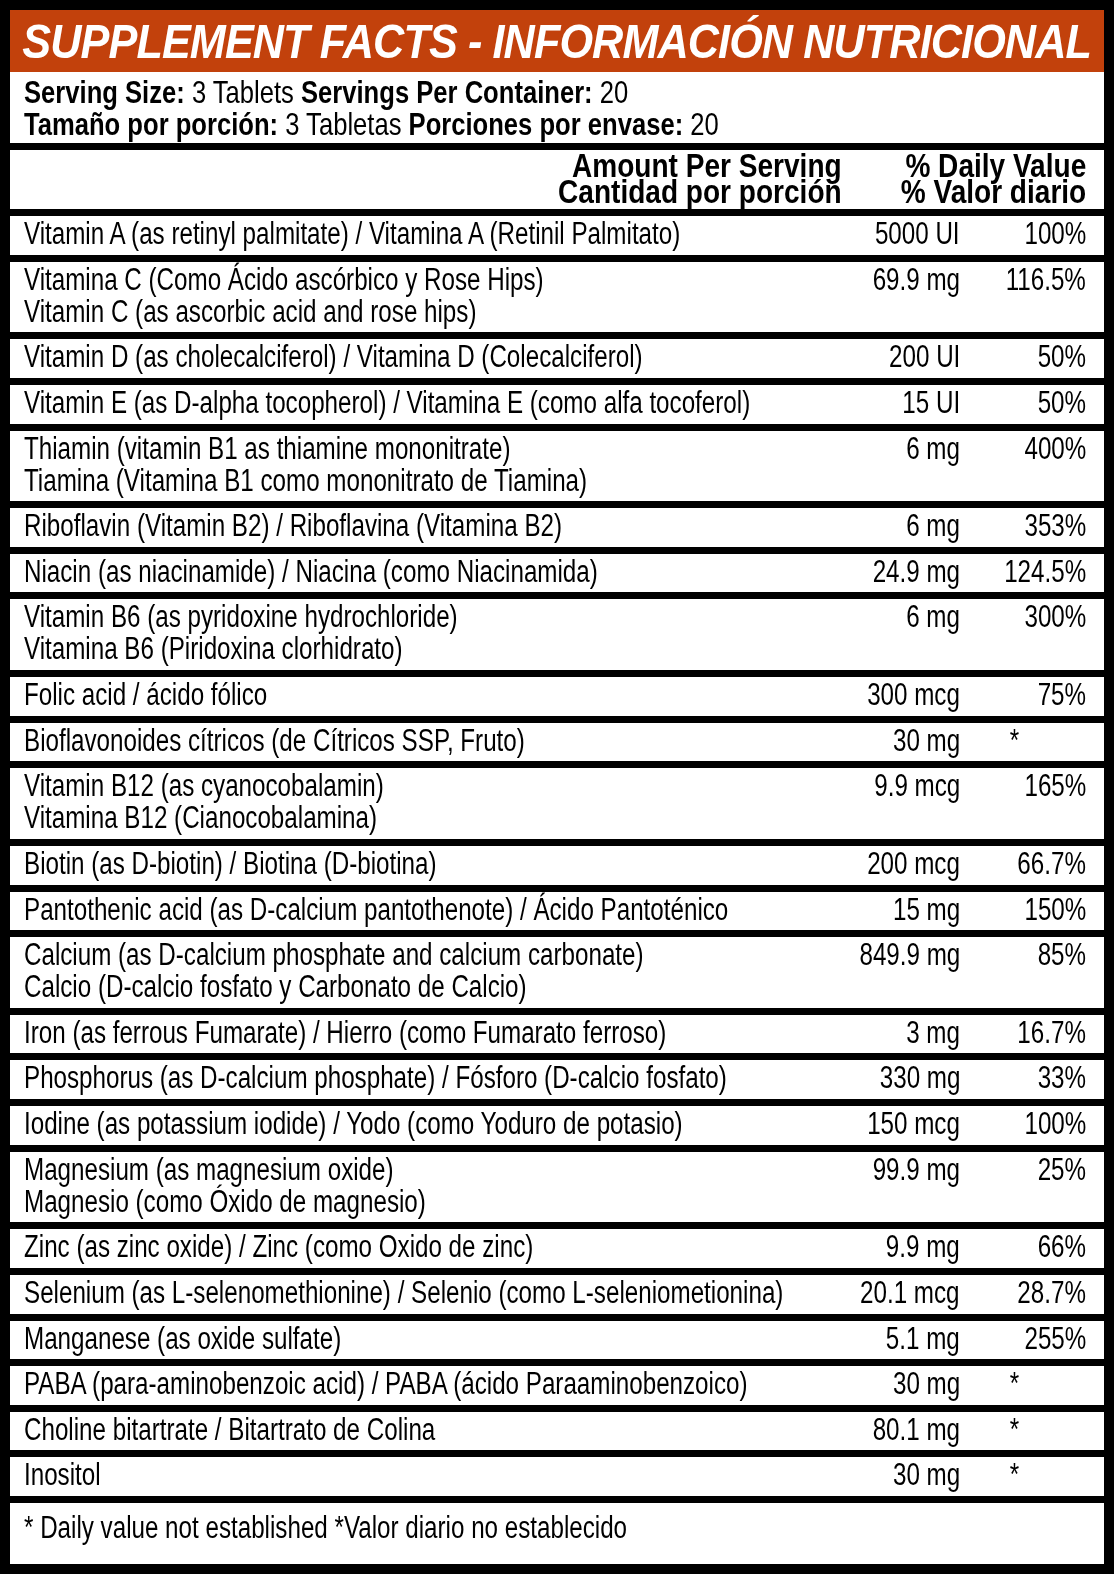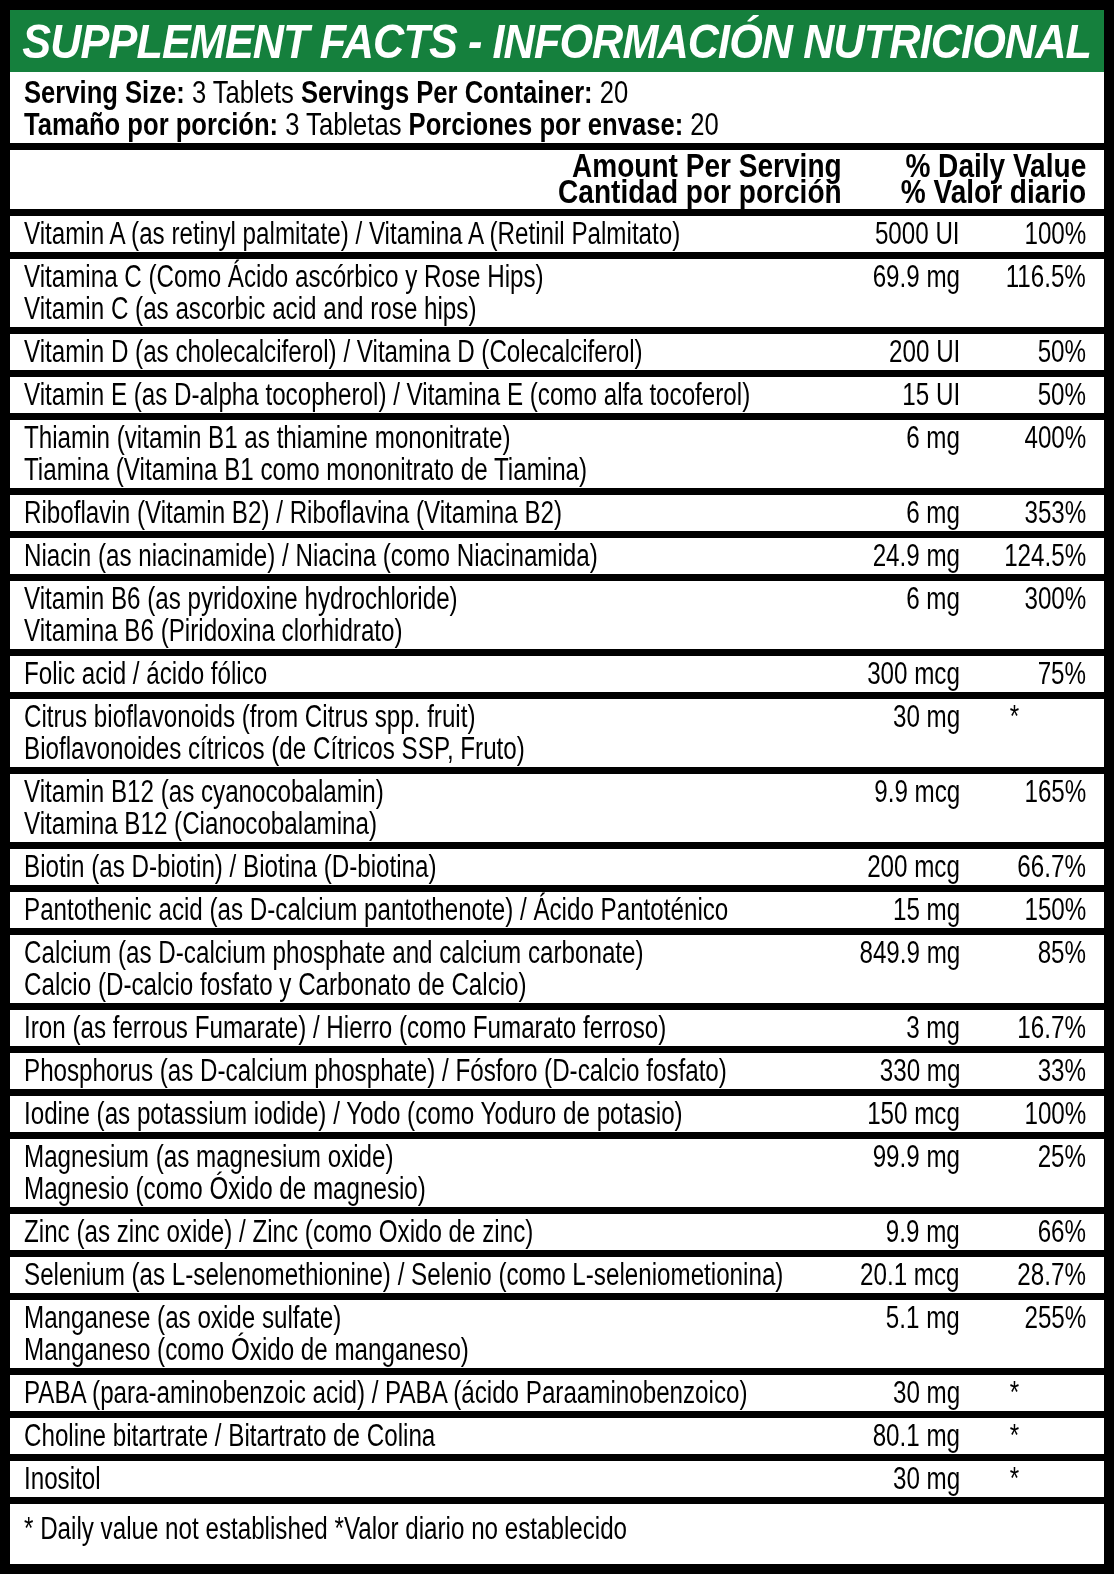--- a/index.html
+++ b/index.html
@@ -23,21 +23,21 @@
   
   .t {
     display: inline-block;
     white-space: nowrap;
     transform: scaleX(0.78);
     transform-origin: 0 50%;
   }
   .tr { transform-origin: 100% 50%; }
 
   .titlebar {
-    background: #15803d;
+    background: #c2410c;
     color: #fff;
     height: 62px;
     flex: 0 0 62px;
     display: flex;
     align-items: center;
     justify-content: center;
     overflow: hidden;
   }
   .titlebar .t {
     font-size: 48px;
@@ -210,21 +210,20 @@
   </div>
       <div class="row">
     <div class="name">
           <div class="nline"><span class="t">Folic acid / ácido fólico</span></div>
         </div>
     <div class="amount"><span class="t tr">300 mcg</span></div>
     <div class="dv"><span class="t tr">75%</span></div>
   </div>
       <div class="row">
     <div class="name">
-          <div class="nline"><span class="t">Citrus bioflavonoids (from Citrus spp. fruit)</span></div>
           <div class="nline"><span class="t">Bioflavonoides cítricos (de Cítricos SSP, Fruto)</span></div>
         </div>
     <div class="amount"><span class="t tr">30 mg</span></div>
     <div class="dv star"><span class="t tr">*</span></div>
   </div>
       <div class="row">
     <div class="name">
           <div class="nline"><span class="t">Vitamin B12 (as cyanocobalamin)</span></div>
           <div class="nline"><span class="t">Vitamina B12 (Cianocobalamina)</span></div>
         </div>
@@ -292,21 +291,20 @@
       <div class="row">
     <div class="name">
           <div class="nline"><span class="t">Selenium (as L-selenomethionine) / Selenio (como L-seleniometionina)</span></div>
         </div>
     <div class="amount"><span class="t tr">20.1 mcg</span></div>
     <div class="dv"><span class="t tr">28.7%</span></div>
   </div>
       <div class="row">
     <div class="name">
           <div class="nline"><span class="t">Manganese (as oxide sulfate)</span></div>
-          <div class="nline"><span class="t">Manganeso (como Óxido de manganeso)</span></div>
         </div>
     <div class="amount"><span class="t tr">5.1 mg</span></div>
     <div class="dv"><span class="t tr">255%</span></div>
   </div>
       <div class="row">
     <div class="name">
           <div class="nline"><span class="t">PABA (para-aminobenzoic acid) / PABA (ácido Paraaminobenzoico)</span></div>
         </div>
     <div class="amount"><span class="t tr">30 mg</span></div>
     <div class="dv star"><span class="t tr">*</span></div>

